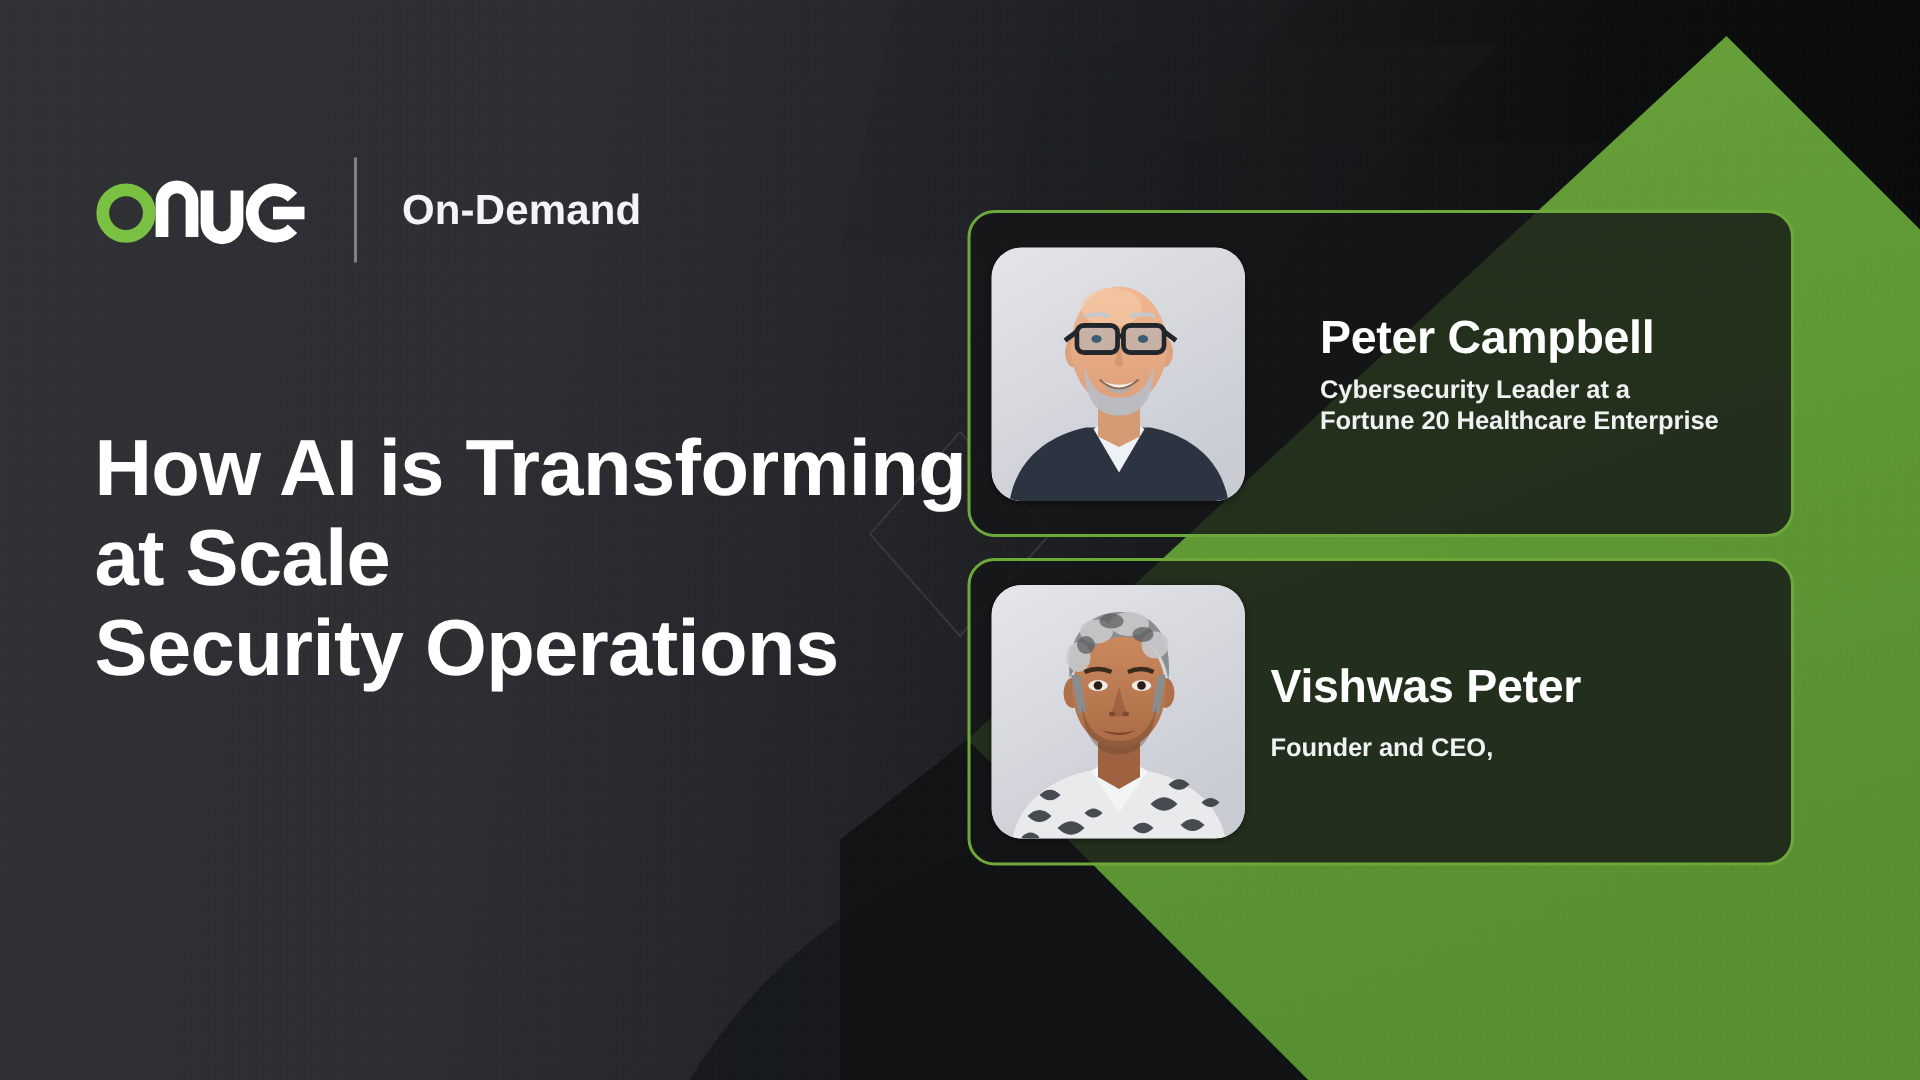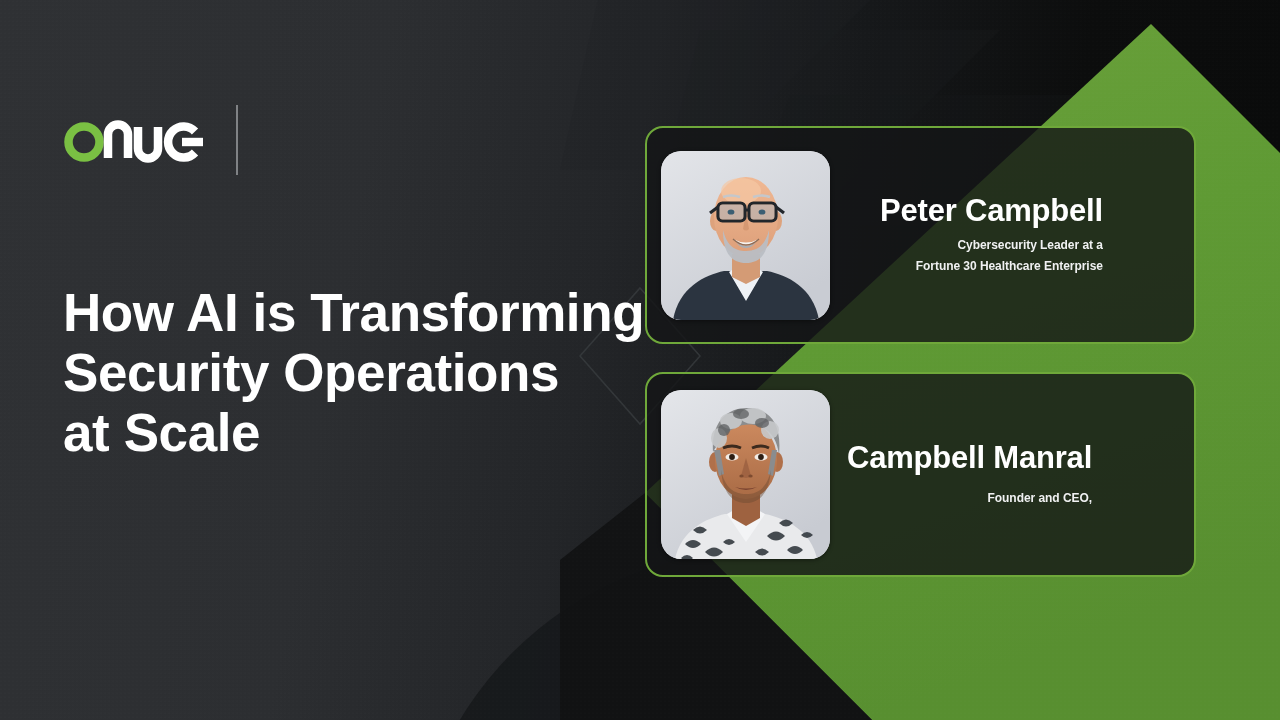--- a/index.html
+++ b/index.html
@@ -40,40 +40,40 @@
   }
   #headline .hl { display:block; white-space:nowrap; }
 
   
   .speaker-card {
     position:absolute; left:645px; width:551px;
     border:2px solid #6fa83a; border-radius:18px;
     background:rgba(20,21,22,0.80);
     display:flex; align-items:center; z-index:7; overflow:hidden;
   }
-  #card-peter  { top:126px; height:218px; }
+  #card-peter  { top:140px; height:218px; }
   #card-vishwas{ top:372px; height:205px; }
 
   .photo-frame {
     position:relative; flex:0 0 auto;
     width:169px; height:169px; margin-left:14px;
     border-radius:20px; overflow:hidden;
     background:#d6d8dd;
     box-shadow:0 1px 4px rgba(0,0,0,.45);
   }
   .photo-svg { display:block; width:169px; height:169px; }
 
   .speaker-meta { padding-left:50px; padding-right:14px; }
   .speaker-name {
     color:#ffffff; font-size:31px; font-weight:700;
     letter-spacing:-.2px; line-height:34px; white-space:nowrap;
   }
   .speaker-title {
-    margin-top:7px; color:#f0f1f2; font-size:12px; font-weight:700;
-    line-height:21px; letter-spacing:-.05px;text-align:right;
+    margin-top:7px; color:#f0f1f2; font-size:17px; font-weight:700;
+    line-height:21px; letter-spacing:-.05px;
   }
   .speaker-title span { display:block; white-space:nowrap; }
   #card-vishwas .speaker-meta { padding-left:17px; }
   #card-vishwas .speaker-title { margin-top:13px; }
 </style>
 </head>
 <body>
 
 <div id="stage">
 
@@ -120,26 +120,27 @@
       <path d="M44 43 L44 19.5 A10 10 0 0 1 64 19.5 L64 43" fill="none" stroke="#ffffff" stroke-width="8.5" stroke-linecap="butt"></path>
 
       <path d="M74 12 L74 33.5 A10 10 0 0 0 94 33.5 L94 12" fill="none" stroke="#ffffff" stroke-width="8.5" stroke-linecap="butt"></path>
 
       <path d="M131 16.5 A15.5 15.5 0 1 0 131 37.5" fill="none" stroke="#ffffff" stroke-width="8.5" stroke-linecap="butt"></path>
       <rect x="118" y="22.8" width="21" height="8.4" fill="#ffffff"></rect>
     </svg>
 
     <div class="brand-divider"></div>
 
+    <div class="brand-label">On-Demand</div>
   </div>
 
   <h1 id="headline">
     <span class="hl">How AI is Transforming</span>
+    <span class="hl">at Scale</span>
     <span class="hl">Security Operations</span>
-    <span class="hl">at Scale</span>
   </h1>
 
   <div class="speaker-card" id="card-peter">
     <div class="photo-frame">
       <svg class="photo-svg" viewBox="0 0 169 169">
         <defs>
           <linearGradient id="pcBg" x1="0" y1="0" x2="0.6" y2="1">
             <stop offset="0" stop-color="#e3e5e9"></stop>
             <stop offset="1" stop-color="#c9ccd3"></stop>
           </linearGradient>
@@ -190,21 +191,21 @@
 
           <path d="M62 46 Q70 43 79 46" stroke="#c4c7cb" stroke-width="2.6" fill="none"></path>
           <path d="M92 46 Q101 43 109 46" stroke="#c4c7cb" stroke-width="2.6" fill="none"></path>
         </g>
       </svg>
     </div>
     <div class="speaker-meta">
       <div class="speaker-name">Peter Campbell</div>
       <div class="speaker-title">
         <span>Cybersecurity Leader at a</span>
-        <span>Fortune 30 Healthcare Enterprise</span>
+        <span>Fortune 20 Healthcare Enterprise</span>
       </div>
     </div>
   </div>
 
   <div class="speaker-card" id="card-vishwas">
     <div class="photo-frame">
       <svg class="photo-svg" viewBox="0 0 169 169">
         <defs>
           <linearGradient id="vmBg" x1="0" y1="0" x2="0.6" y2="1">
             <stop offset="0" stop-color="#e4e6ea"></stop>
@@ -273,20 +274,20 @@
 
           <path d="M85 68 L80 86 Q85 90 90 86 Z" fill="#9d6241" opacity="0.9"></path>
           <ellipse cx="80.5" cy="86" rx="2.2" ry="1.6" fill="#7d4b30"></ellipse>
           <ellipse cx="89.5" cy="86" rx="2.2" ry="1.6" fill="#7d4b30"></ellipse>
 
           <path d="M74 97 Q85 103 96 97 Q85 100 74 97 Z" fill="#7a4330"></path>
         </g>
       </svg>
     </div>
     <div class="speaker-meta">
-      <div class="speaker-name">Campbell Manral</div>
+      <div class="speaker-name">Vishwas Peter</div>
       <div class="speaker-title">
         <span>Founder and CEO,</span>
       </div>
     </div>
   </div>
 
 </div>
 
 </body></html>

